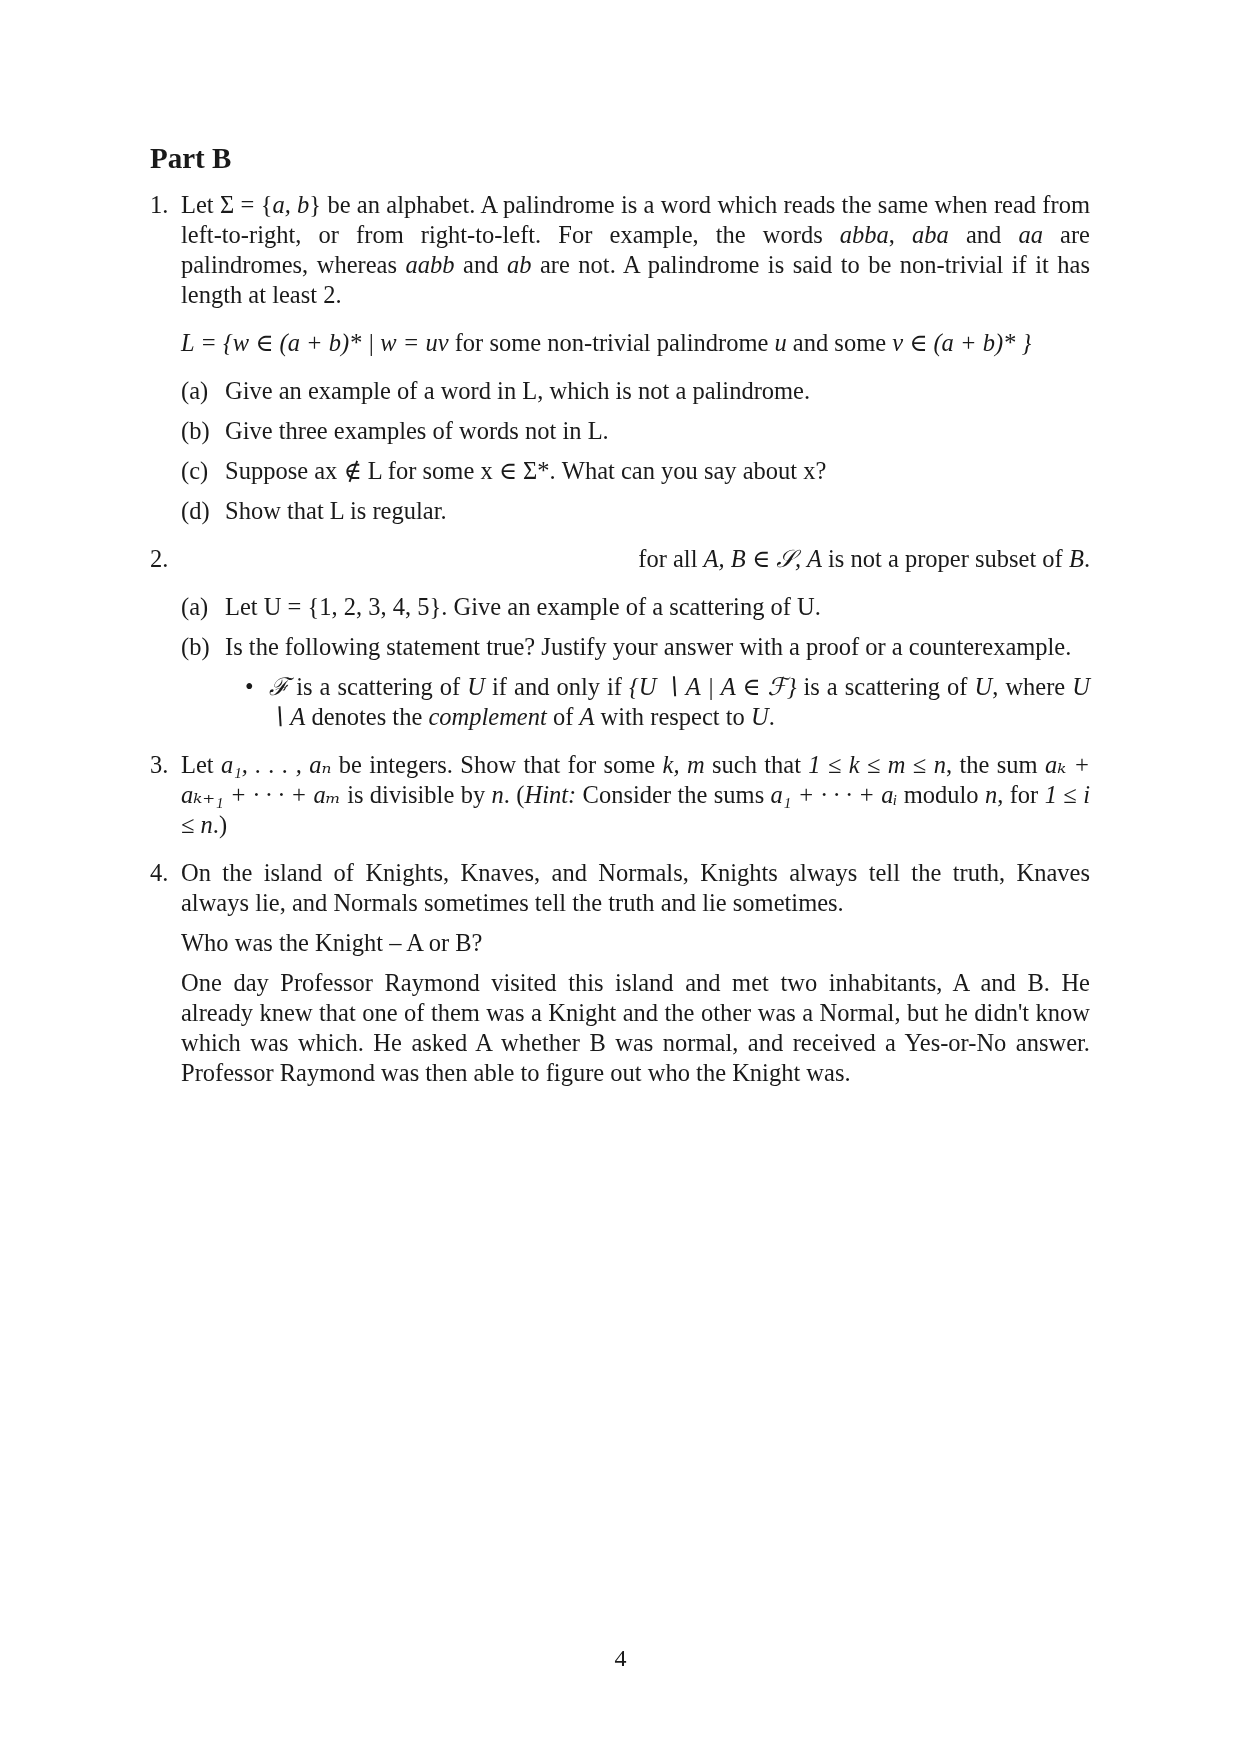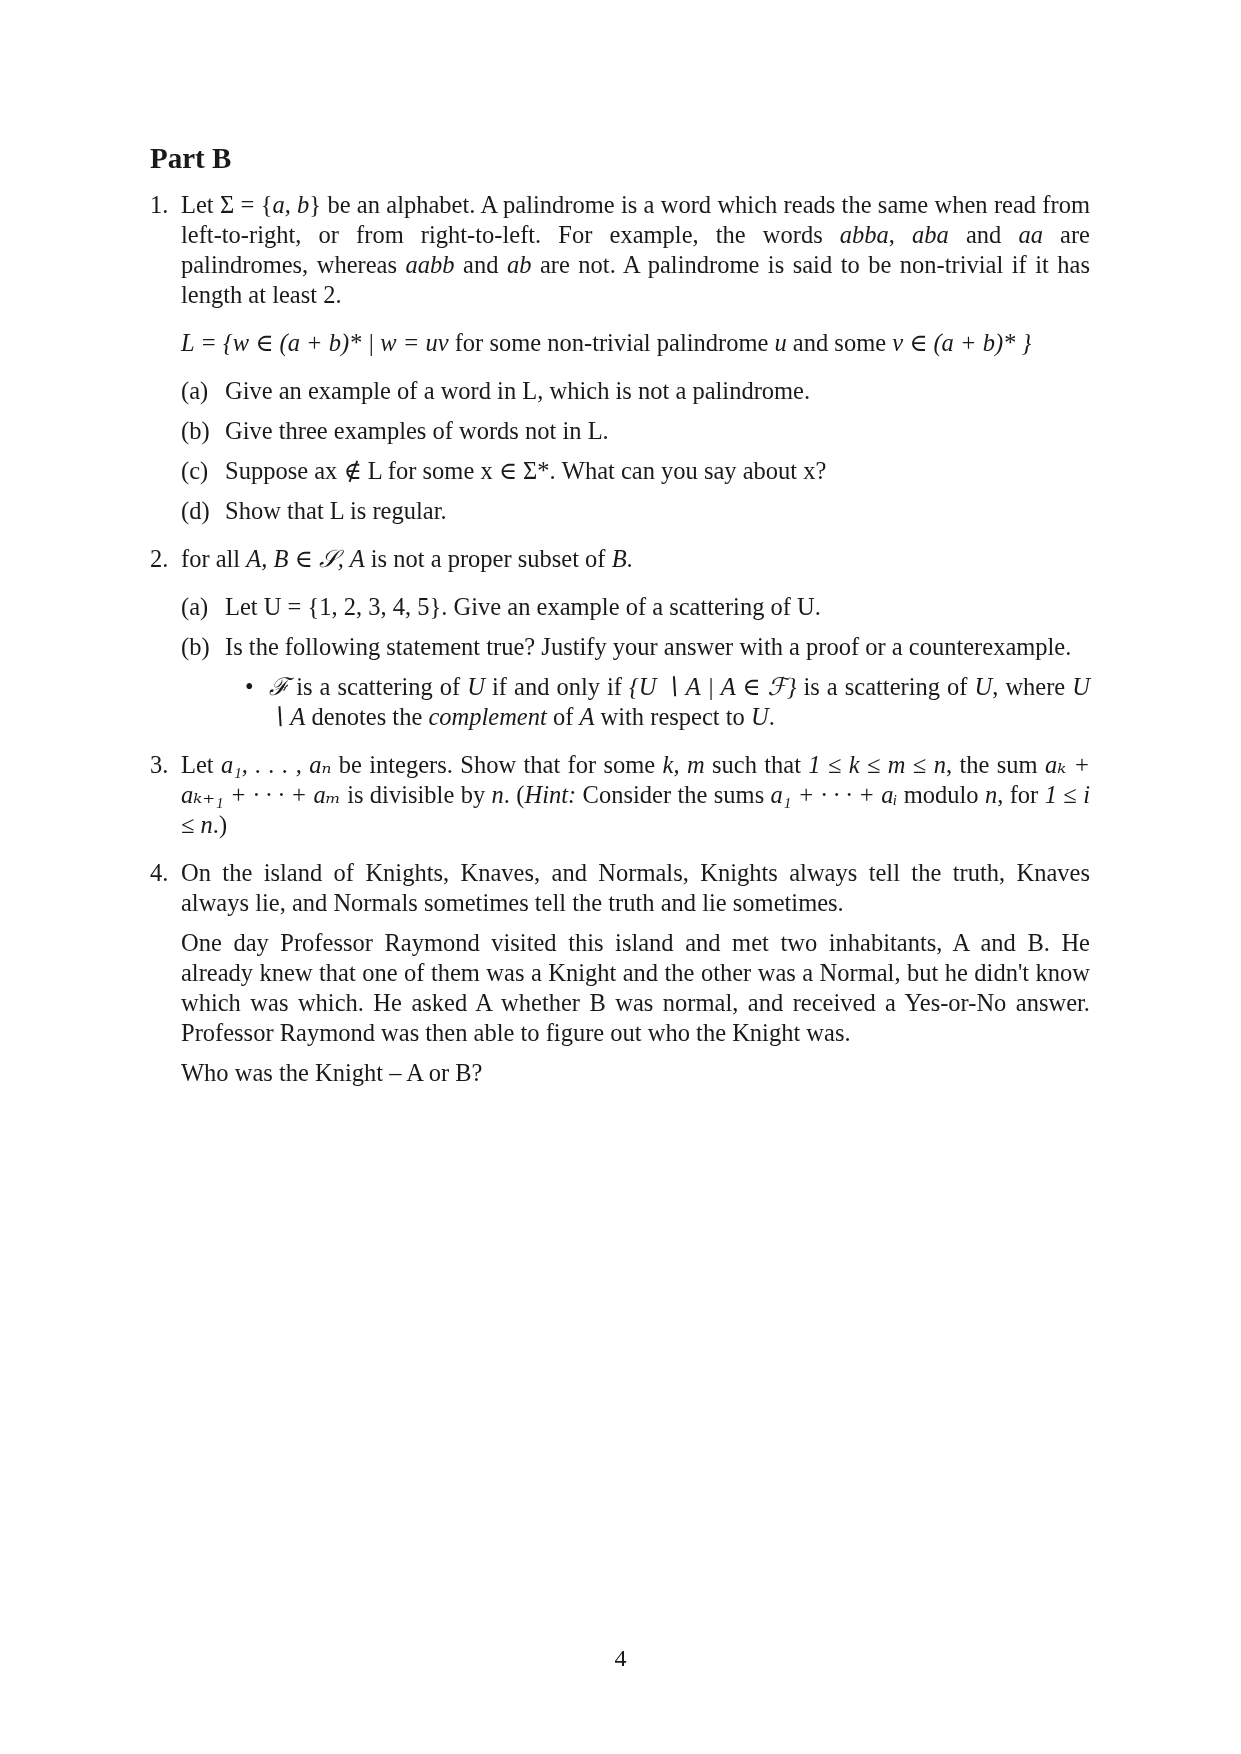--- a/index.html
+++ b/index.html
@@ -14,21 +14,21 @@
     font-family: "Liberation Serif", "DejaVu Serif", serif;
     font-size: 24.5px; line-height: 30px;
   }
   .section-title {
     font-weight: bold; font-size: 29px; margin: 0 0 14px 0; line-height: 36px;
   }
   .problem { position: relative; padding-left: 31px; margin-bottom: 18px; text-align: justify; }
   .problem .num { position: absolute; left: 0; top: 0; }
   .para { margin: 0 0 10px 0; text-align: justify; }
   .display {
-    text-align: left; margin: 18px 0 18px 0;
+    text-align: right; margin: 18px 0 18px 0;
   }
   .display.left { text-align: left; }
   .subitems { margin: 10px 0 8px 0; padding: 0; list-style: none; }
   .subitem { position: relative; padding-left: 44px; margin-bottom: 10px; text-align: justify; }
   .subitem .lbl { position: absolute; left: 0; top: 0; }
   .bullets { list-style: none; margin: 10px 0 8px 0; padding: 0; }
   .bullet { position: relative; padding-left: 44px; margin-left: 44px; text-align: justify; }
   .bullet .dot { position: absolute; left: 20px; top: 0; }
   i, .m { font-style: italic; }
   .page-number {
@@ -69,20 +69,20 @@
     </div>
 
     <div class="problem">
       <span class="num">3.</span>
       <p class="para"><span>Let </span><i>a₁, . . . , aₙ</i><span> be integers. Show that for some </span><i>k, m</i><span> such that </span><i>1 ≤ k ≤ m ≤ n</i><span>, the sum </span><i>aₖ + aₖ₊₁ + · · · + aₘ</i><span> is divisible by </span><i>n</i><span>. (</span><i>Hint:</i><span> Consider the sums </span><i>a₁ + · · · + aᵢ</i><span> modulo </span><i>n</i><span>, for </span><i>1 ≤ i ≤ n</i><span>.)</span></p>
     </div>
 
     <div class="problem">
       <span class="num">4.</span>
       <p class="para">On the island of Knights, Knaves, and Normals, Knights always tell the truth, Knaves always lie, and Normals sometimes tell the truth and lie sometimes.</p>
+      <p class="para">Who was the Knight – A or B?</p>
       <p class="para">One day Professor Raymond visited this island and met two inhabitants, A and B. He already knew that one of them was a Knight and the other was a Normal, but he didn't know which was which. He asked A whether B was normal, and received a Yes-or-No answer. Professor Raymond was then able to figure out who the Knight was.</p>
-      <p class="para">Who was the Knight – A or B?</p>
     </div>
 
   </div>
 
   <div class="page-number">4</div>
 </div>
 
 </body></html>

